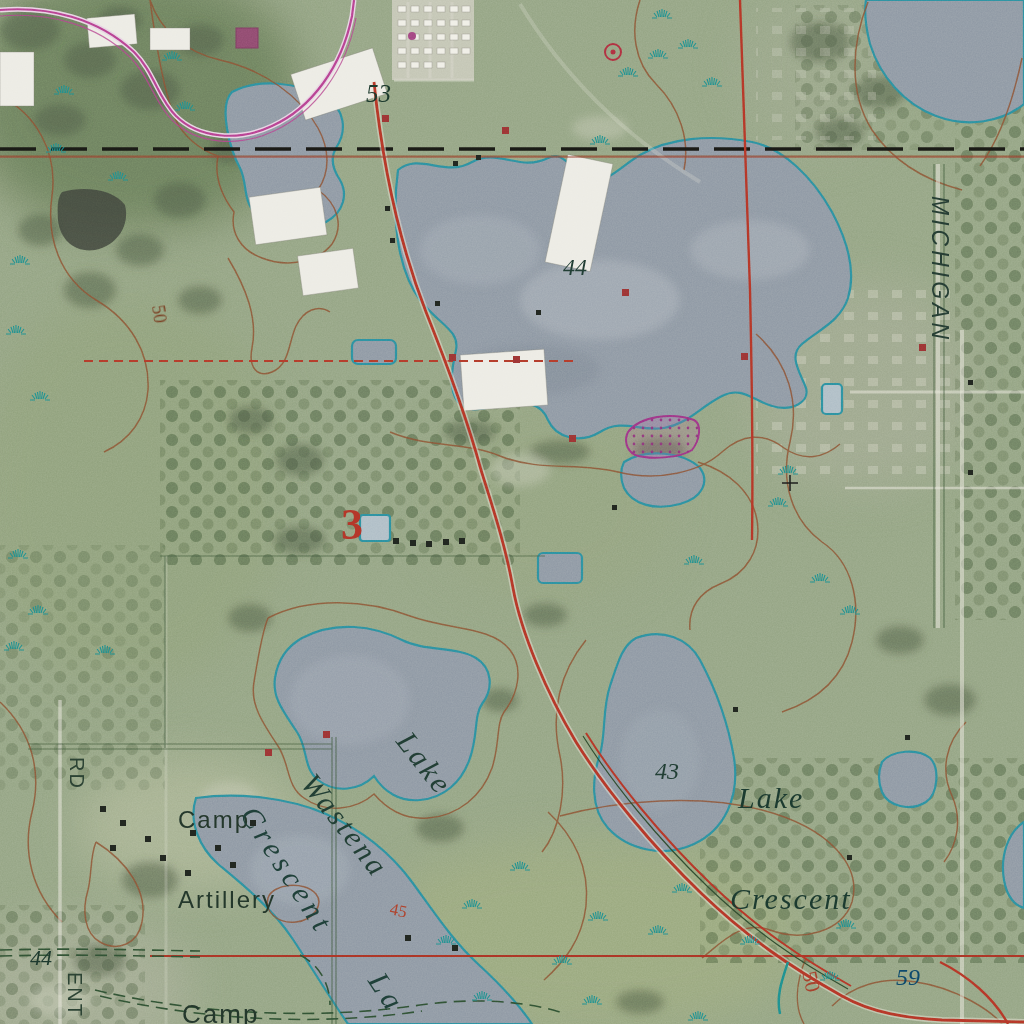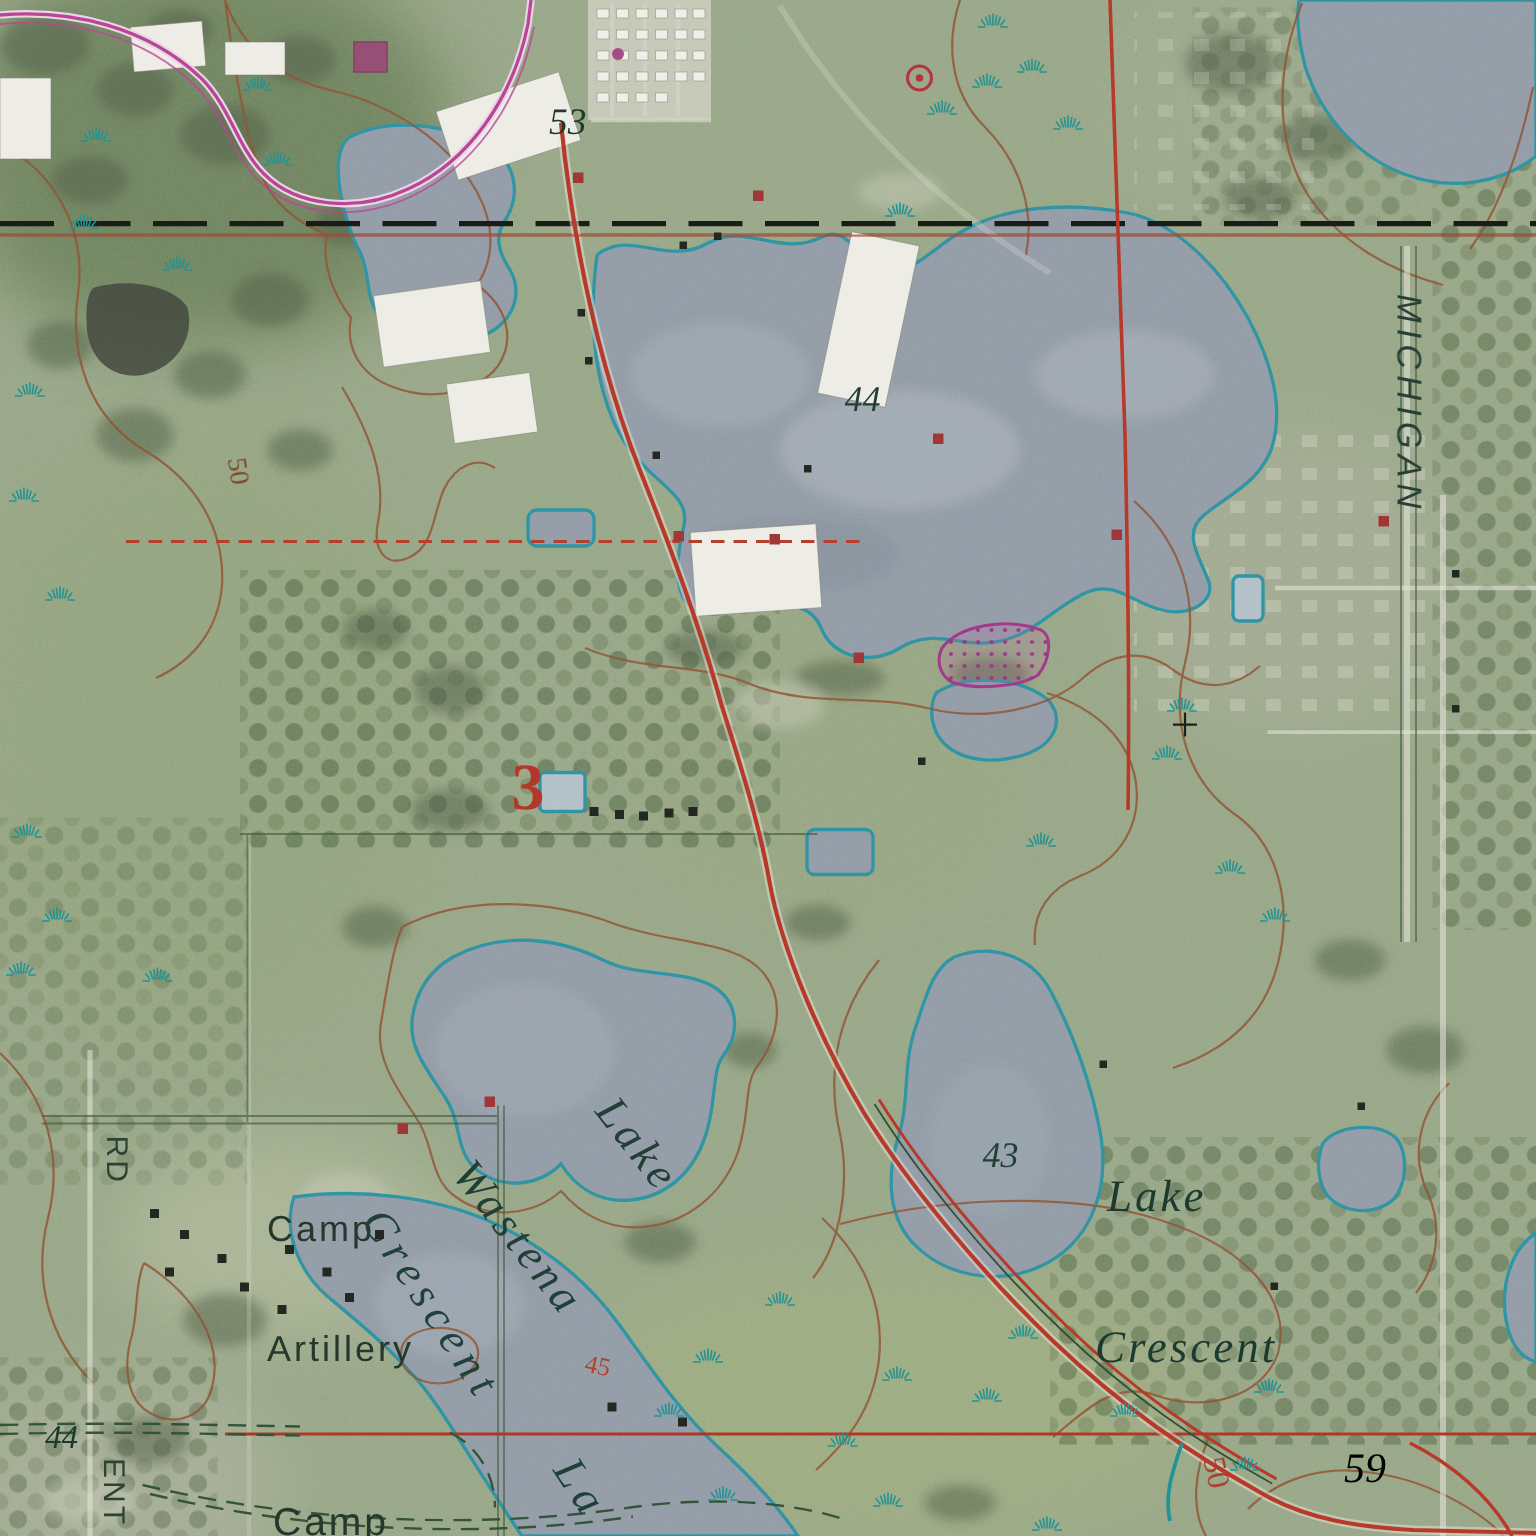--- a/index.html
+++ b/index.html
@@ -346,21 +346,21 @@
       <rect x="323" y="731" width="7" height="7"></rect>
         <rect x="569" y="435" width="7" height="7"></rect>
     </g>
     <rect x="236" y="28" width="22" height="20" fill="#8e4a6e" stroke="#7c3b60"></rect>
     <circle cx="412" cy="36" r="4" fill="#a0457f"></circle>
 
     <rect id="grainrect" width="1024" height="1024" filter="url(#grain)" opacity=".55"></rect>
   </svg>
 
   <div class="lbl ser-i" style="left:563px;top:254px;font-size:24px;color:#223f35;">44</div>
-  <div class="lbl ser-i" style="left:366px;top:68px;font-size:25px;color:#1d3a2e;">53</div>
+  <div class="lbl ser-i" style="left:366px;top:80px;font-size:25px;color:#1d3a2e;">53</div>
   <div class="lbl sans rot90" style="left:952px;top:196px;font-size:23px;font-style:italic;letter-spacing:4px;color:#273f35;">MICHIGAN</div>
   <div class="lbl ser" style="left:341px;top:500px;font-size:44px;font-weight:600;color:#b5372a;">3</div>
   <div class="lbl ser-i" style="left:300px;top:660px;width:170px;text-align:center;font-size:30px;letter-spacing:3px;color:#223f35;transform:rotate(52deg);">
     <span class="l2">Lake</span>
     <span class="l2">Wastena</span>
   </div>
   <div class="lbl ser-i" style="left:655px;top:714px;font-size:24px;color:#223f35;margin-top:44px;">43</div>
   <div class="lbl ser-i" style="left:730px;top:714px;font-size:30px;letter-spacing:2px;color:#1c3b30;">
     <span class="l2" style="padding-left:8px;">Lake</span>
     <span class="l2">Crescent</span>
@@ -370,16 +370,16 @@
     <span class="l2">Artillery</span>
   </div>
   <div class="lbl sans rot90" style="left:88px;top:757px;font-size:20px;letter-spacing:2px;color:#2c4334;">RD</div>
   <div class="lbl ser-i" style="left:262px;top:800px;font-size:30px;letter-spacing:5px;color:#20413a;transform:rotate(57deg);transform-origin:0 0;">Crescent</div>
   <div class="lbl ser-i" style="left:390px;top:966px;font-size:30px;letter-spacing:5px;color:#20413a;transform:rotate(57deg);transform-origin:0 0;">La</div>
   <div class="lbl ser" style="left:390px;top:901px;font-size:17px;color:#b0452f;transform:rotate(12deg);">45</div>
   <div class="lbl ser-i" style="left:30px;top:946px;font-size:22px;color:#1d392e;">44</div>
   <div class="lbl sans rot90" style="left:86px;top:972px;font-size:20px;letter-spacing:2px;color:#2c4334;">ENT</div>
   <div class="lbl sans" style="left:182px;top:1000px;font-size:26px;letter-spacing:2px;color:#24382c;">Camp</div>
   <div class="lbl ser" style="left:800px;top:970px;font-size:21px;color:#a8432e;transform:rotate(78deg);">50</div>
-  <div class="lbl ser-i" style="left:896px;top:964px;font-size:28px;color:#000000;">59</div>
+  <div class="lbl ser-i" style="left:896px;top:964px;font-size:24px;color:#0c4a6e;">59</div>
   <div class="lbl ser" style="left:150px;top:304px;font-size:18px;color:#7c4326;transform:rotate(82deg);">50</div>
 
 </div>
 
 </body></html>

